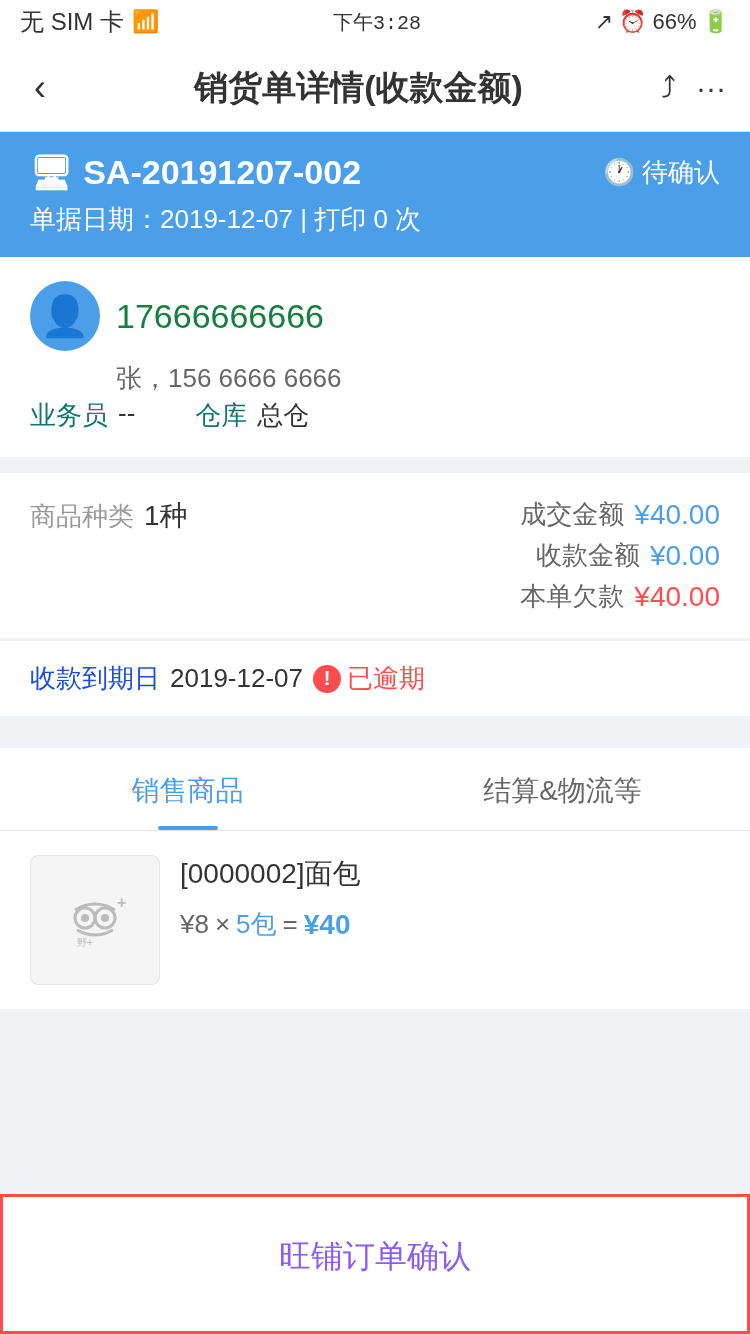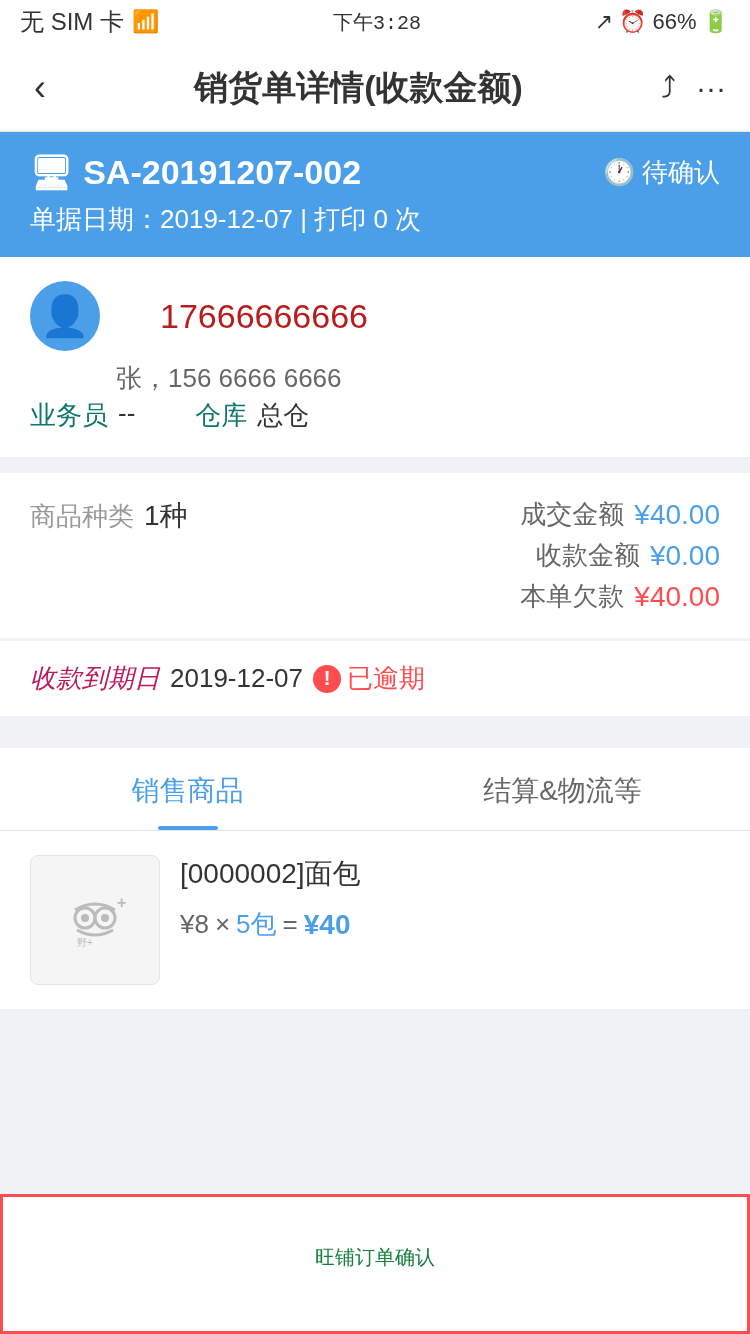--- a/index.html
+++ b/index.html
@@ -116,22 +116,21 @@
       justify-content: center;
       flex-shrink: 0;
     }
     .avatar-icon {
       font-size: 40px;
       color: #fff;
     }
     .customer-phone {
       font-size: 34px;
       font-weight: 500;
-      color: #b91c1c;
-      margin-left: 44px;
+      color: #15803d;
     }
     .customer-name {
       font-size: 26px;
       color: #666;
       margin-left: 86px;
       margin-bottom: 2px;
     }
     .customer-meta {
       display: flex;
       gap: 60px;
@@ -193,21 +192,21 @@
       background: #fff;
       padding: 20px 30px;
       display: flex;
       align-items: center;
       gap: 10px;
       font-size: 26px;
       color: #666;
       margin-top: 2px;
       border-top: 1px solid #f0f2f5;
     }
-    .due-label { color: #be185d; font-style: italic; }
+    .due-label { color: #1d4ed8; }
     .due-date { color: #333; }
     .overdue-badge {
       display: flex;
       align-items: center;
       gap: 6px;
       color: #ff4d4f;
       font-size: 26px;
     }
     .overdue-icon {
       width: 28px;
@@ -308,22 +307,22 @@
       width: 750px;
       background: #fff;
       padding: 16px 30px 30px;
       border: 3px solid #ff4d4f;
     }
     .confirm-btn {
       width: 100%;
       height: 88px;
       background: #fff;
       border: none;
-      color: #15803d;
-      font-size: 20px;
+      color: #8b5cf6;
+      font-size: 32px;
       font-weight: 500;
       cursor: pointer;
       display: flex;
       align-items: center;
       justify-content: center;
     }
 
     
     .wifi-icon { font-size: 22px; }
   </style>

